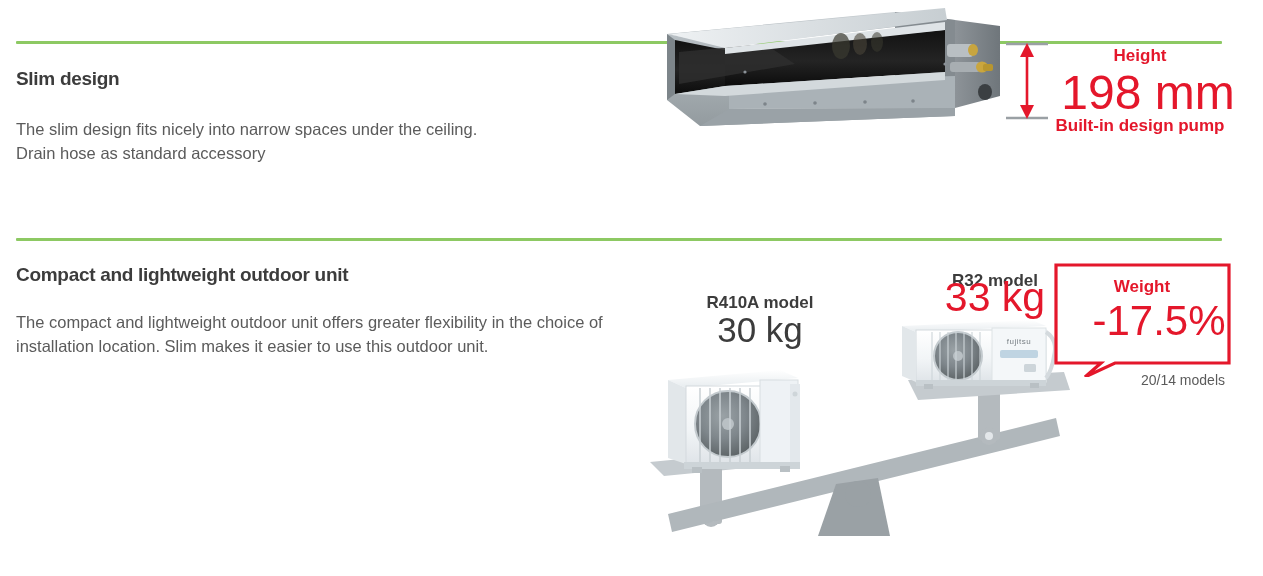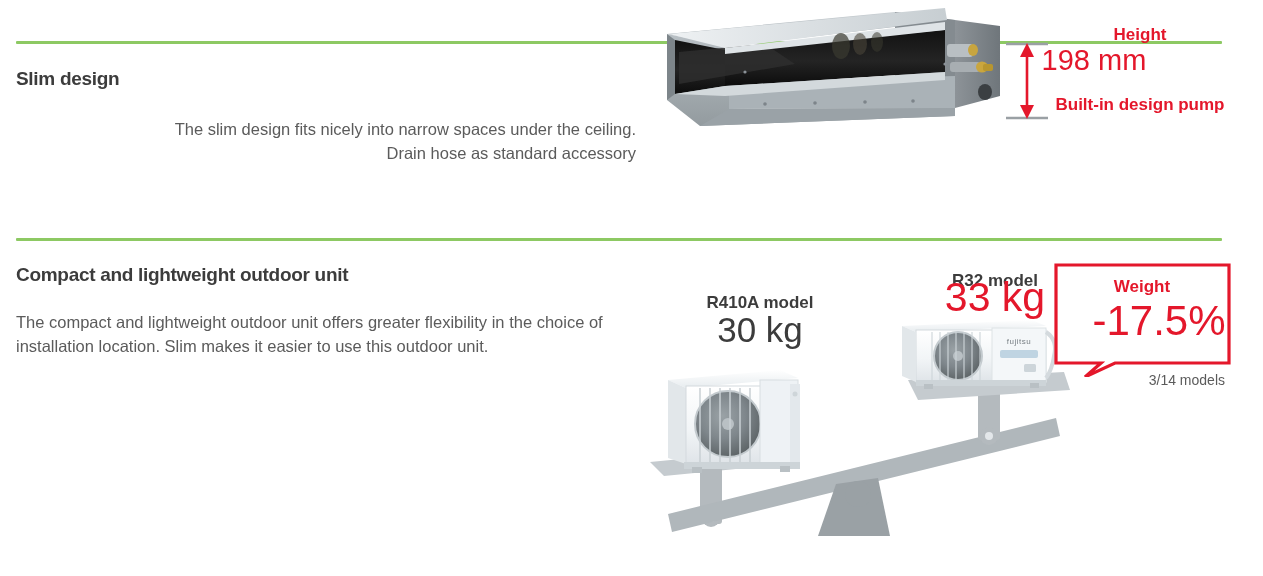--- a/index.html
+++ b/index.html
@@ -58,33 +58,34 @@
     left: 1006px;
     top: 40px;
     width: 42px;
     height: 82px;
   }
   .callout-red {
     position: absolute;
     color: #e4172b;
     white-space: nowrap;
     text-align: center;
+    margin-top: 21px;
   }
   #height-label {
     left: 1055px;
     top: 25px;
     width: 170px;
     font-size: 17px;
     font-weight: bold;
   }
   #height-value {
-    left: 999px;
+    left: 1053px;
     top: 44px;
     width: 190px;
-    font-size: 29px;
+    font-size: 48px;
     font-weight: normal;
     letter-spacing: 0px;
   }
   #height-note {
     left: 1045px;
     top: 95px;
     width: 190px;
     font-size: 17px;
     font-weight: bold;
   }
@@ -153,21 +154,21 @@
   }
 </style>
 </head>
 <body>
 
 <div class="rule" id="rule1"></div>
 
 <div class="sec-title" id="title1">Slim design</div>
 
 <div class="sec-body" id="body1">
-  <div style="white-space:pre-line;text-align:right;">The slim design fits nicely into narrow spaces under the ceiling.
+  <div style="white-space:pre-line;">The slim design fits nicely into narrow spaces under the ceiling.
 Drain hose as standard accessory</div>
 </div>
 
 <div id="indoor-unit">
   <svg width="370" height="122" viewBox="0 0 370 122" xmlns="http://www.w3.org/2000/svg">
     <defs>
       <linearGradient id="metalTop" x1="0" y1="0" x2="0" y2="1">
         <stop offset="0%" stop-color="#c9cfd3"></stop>
         <stop offset="60%" stop-color="#a9b1b6"></stop>
         <stop offset="100%" stop-color="#8e969c"></stop>
@@ -362,13 +363,13 @@
   </svg>
 </div>
 
 <div id="weight-bubble">
   <svg width="180" height="115" viewBox="0 0 180 115" xmlns="http://www.w3.org/2000/svg">
     <path d="M3,3 L176,3 L176,101 L62,101 L32,115 L48,101 L3,101 Z" fill="#ffffff" stroke="#e4172b" stroke-width="3.2" stroke-linejoin="miter"></path>
   </svg>
 </div>
 <div class="bubble-text" id="weight-label">Weight</div>
 <div class="bubble-text" id="weight-value">-17.5%</div>
-<div id="models-note">3/14 models</div>
+<div id="models-note">20/14 models</div>
 
 </body></html>

